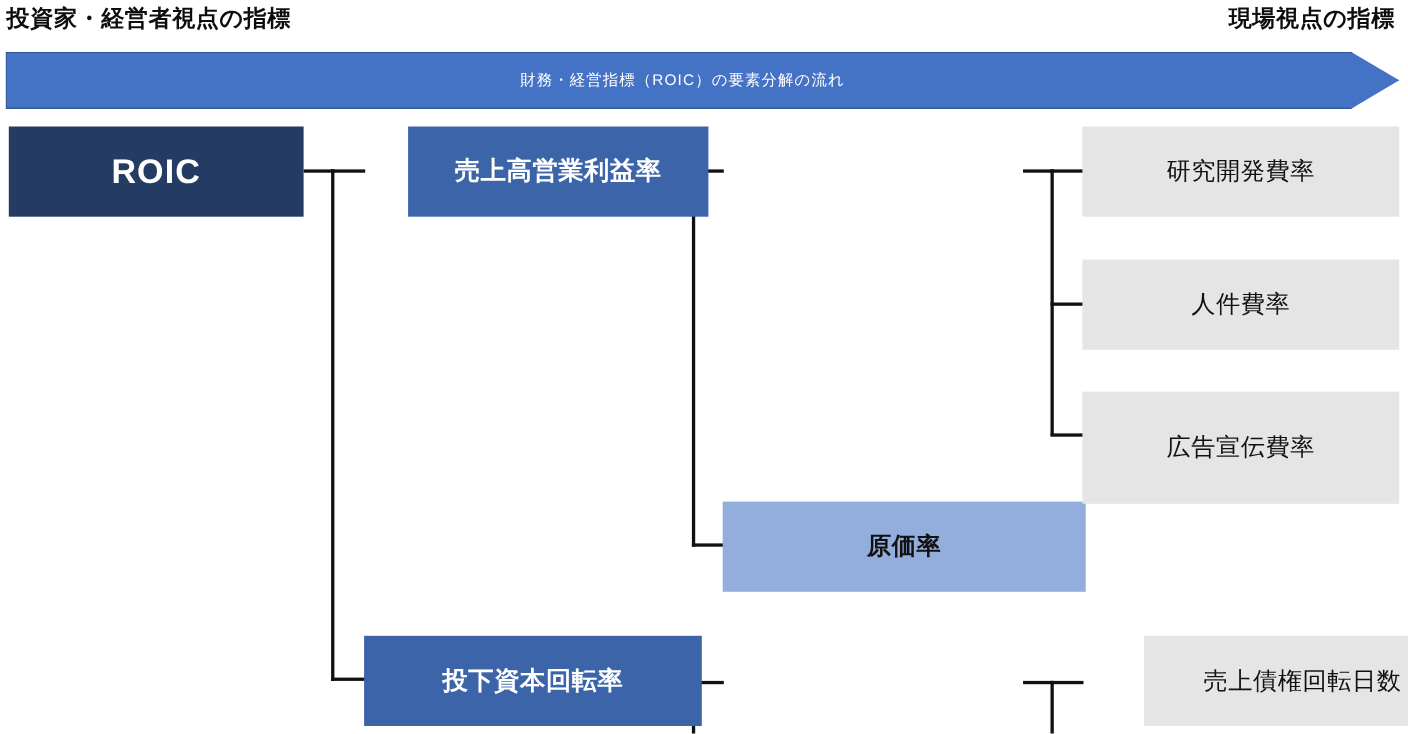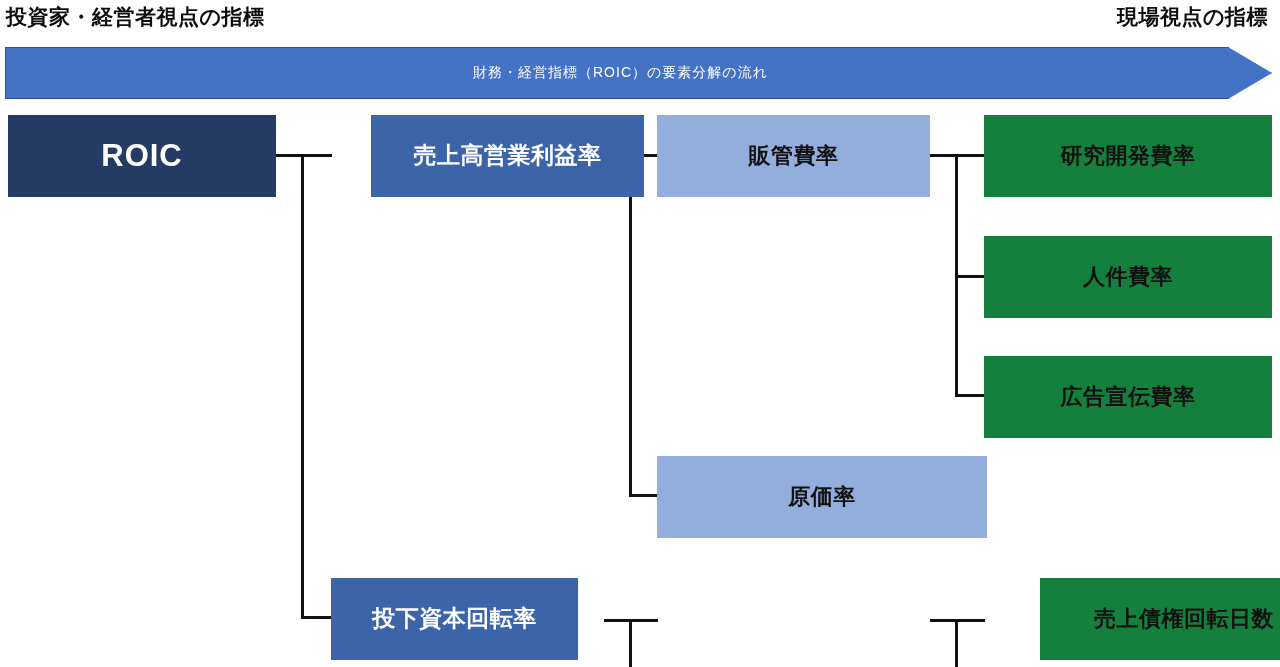--- a/index.html
+++ b/index.html
@@ -103,24 +103,24 @@
     letter-spacing: 0.5px;
   }
   .node.lvl3 {
     background: #93AEDC;
     color: #111111;
     font-size: 22px;
     font-weight: bold;
     letter-spacing: 0.5px;
   }
   .node.lvl4 {
-    background: #15803d;
+    background: #e5e5e5;
     color: #111111;
     font-size: 22px;
-    font-weight: bold;
+    font-weight: normal;
     letter-spacing: 0.5px;
   }
 </style>
 </head>
 <body>
 
 <div id="canvas">
 
   <div class="hdr-label" id="hdr-left">投資家・経営者視点の指標</div>
   <div class="hdr-label" id="hdr-right">現場視点の指標</div>
@@ -150,23 +150,22 @@
   <div class="line v" style="left:629px; top:619px; height:48px;"></div>
   <div class="line h" style="left:629px; top:619px; width:29px;"></div>
 
   <div class="line h" style="left:930px; top:619px; width:28px;"></div>
   <div class="line v" style="left:955px; top:619px; height:48px;"></div>
   <div class="line h" style="left:955px; top:619px; width:30px;"></div>
 
   <div class="node lvl1" style="left:8px; top:115px; width:268px; height:82px;">ROIC</div>
 
   <div class="node lvl2" style="left:331px; top:115px; width:273px; height:82px;margin-left:40px;">売上高営業利益率</div>
-  <div class="node lvl2" style="left:331px; top:578px; width:247px; height:82px;">投下資本回転率</div>
+  <div class="node lvl2" style="left:331px; top:578px; width:307px; height:82px;">投下資本回転率</div>
 
-  <div class="node lvl3" style="left:657px; top:115px; width:273px; height:82px;">販管費率</div>
   <div class="node lvl3" style="left:657px; top:456px; width:330px; height:82px;">原価率</div>
 
   <div class="node lvl4" style="left:984px; top:115px; width:288px; height:82px;">研究開発費率</div>
   <div class="node lvl4" style="left:984px; top:236px; width:288px; height:82px;">人件費率</div>
-  <div class="node lvl4" style="left:984px; top:356px; width:288px; height:82px;">広告宣伝費率</div>
+  <div class="node lvl4" style="left:984px; top:356px; width:288px; height:102px;">広告宣伝費率</div>
   <div class="node lvl4" style="left:1040px; top:578px; width:288px; height:82px;">売上債権回転日数</div>
 
 </div>
 
 </body></html>

